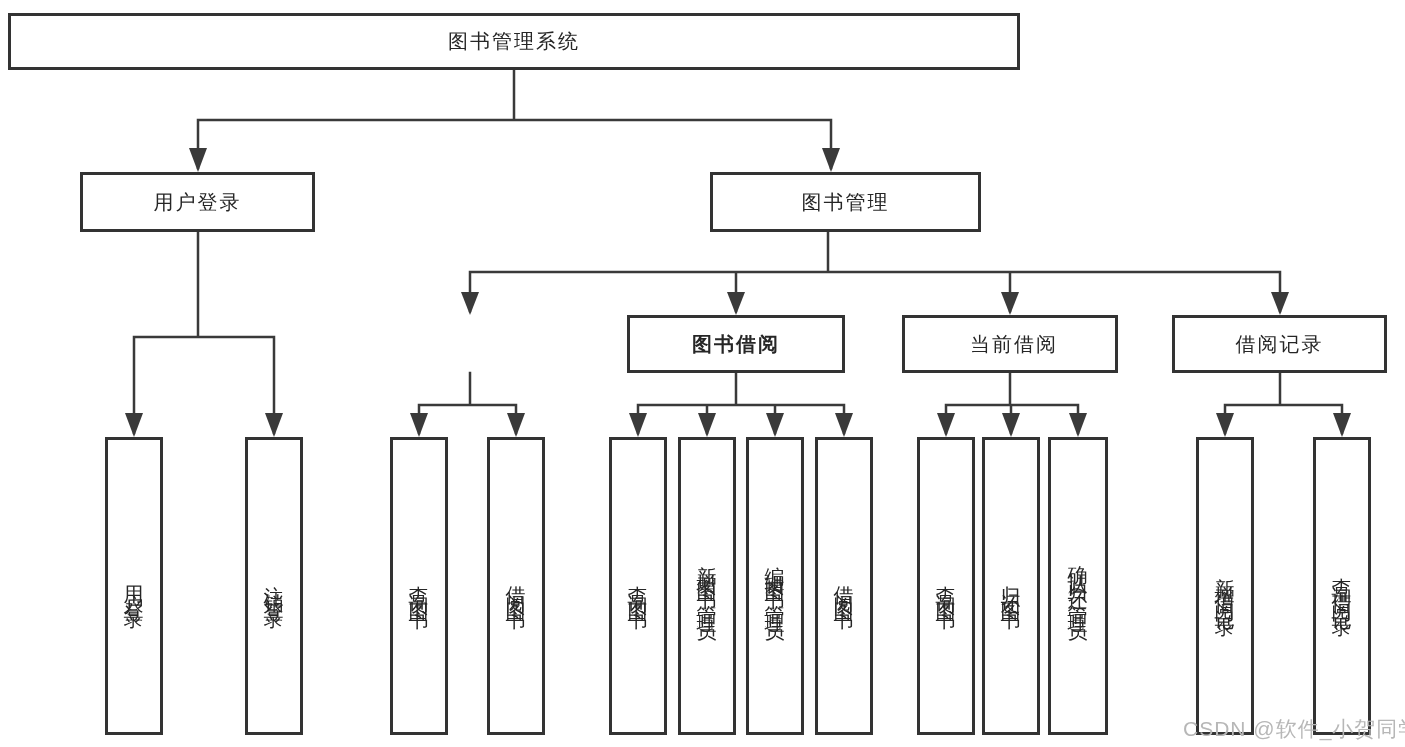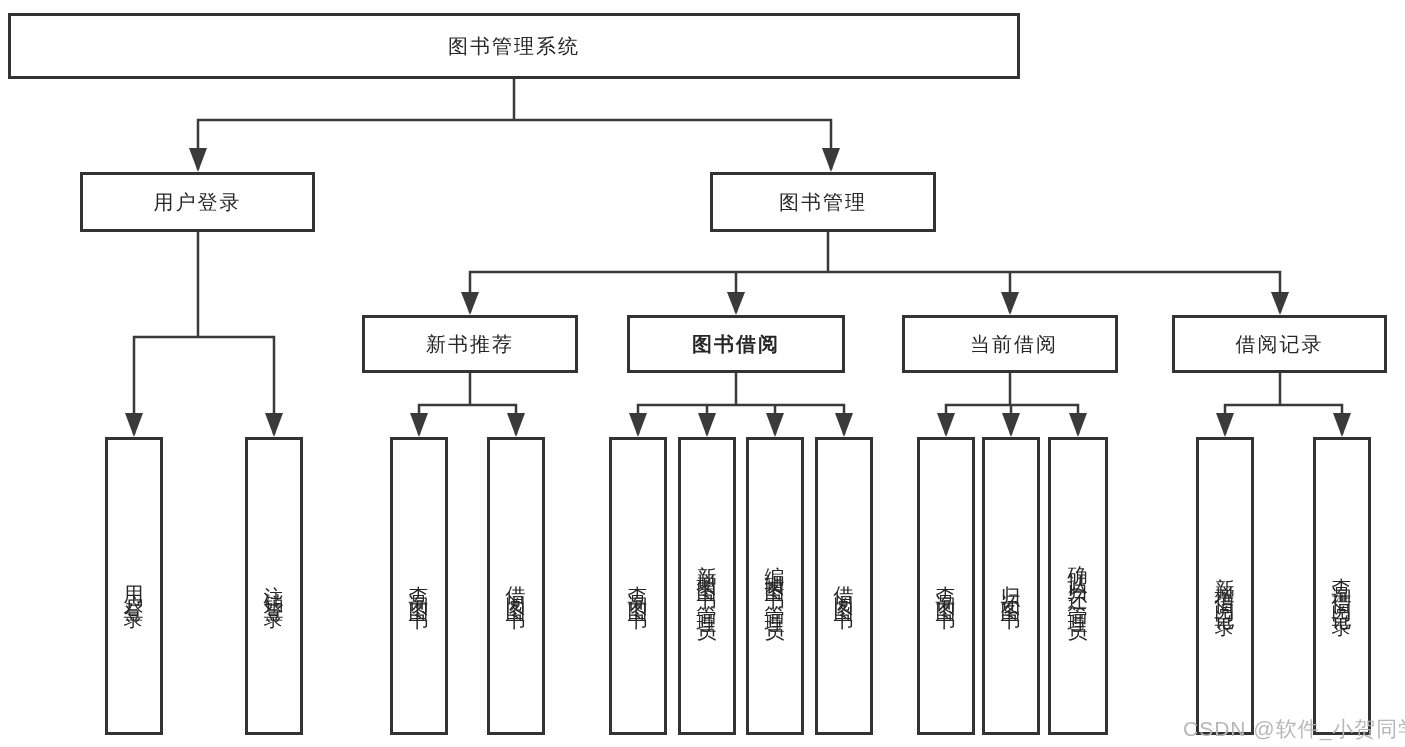--- a/index.html
+++ b/index.html
@@ -46,23 +46,23 @@
   .leaf span {
     writing-mode: vertical-rl;
     text-orientation: mixed;
     font-size: 20px;
     letter-spacing: 8px;
     line-height: 1;
     color: #262626;
     white-space: nowrap;
   }
   
-  .root  { left: 8px;    top: 13px;  width: 1012px; height: 66px; }
+  .root  { left: 8px;    top: 13px;  width: 1012px; height: 57px; }
   .l2a   { left: 80px;   top: 172px; width: 235px;  height: 60px; }
-  .l2b   { left: 710px;  top: 172px; width: 226px;  height: 60px; }
+  .l2b   { left: 710px;  top: 172px; width: 271px;  height: 60px; }
   .l3a   { left: 362px;  top: 315px; width: 216px;  height: 58px; }
   .l3b   { left: 627px;  top: 315px; width: 218px;  height: 58px; font-weight: bold; }
   .l3c   { left: 902px;  top: 315px; width: 216px;  height: 58px; padding-left: 8px; }
   .l3d   { left: 1172px; top: 315px; width: 215px;  height: 58px; }
   
   .lf1  { left: 105px; }
   .lf2  { left: 245px; }
   .lf3  { left: 390px; }
   .lf4  { left: 487px; }
   .lf5  { left: 609px; }
@@ -141,23 +141,20 @@
     <span>图书管理系统</span>
   </div>
 
   <div class="node l2a">
     <span>用户登录</span>
   </div>
   <div class="node l2b">
     <span>图书管理</span>
   </div>
 
-  <div class="node l3a">
-    <span>新书推荐</span>
-  </div>
   <div class="node l3b">
     <span>图书借阅</span>
   </div>
   <div class="node l3c">
     <span>当前借阅</span>
   </div>
   <div class="node l3d">
     <span>借阅记录</span>
   </div>
 

